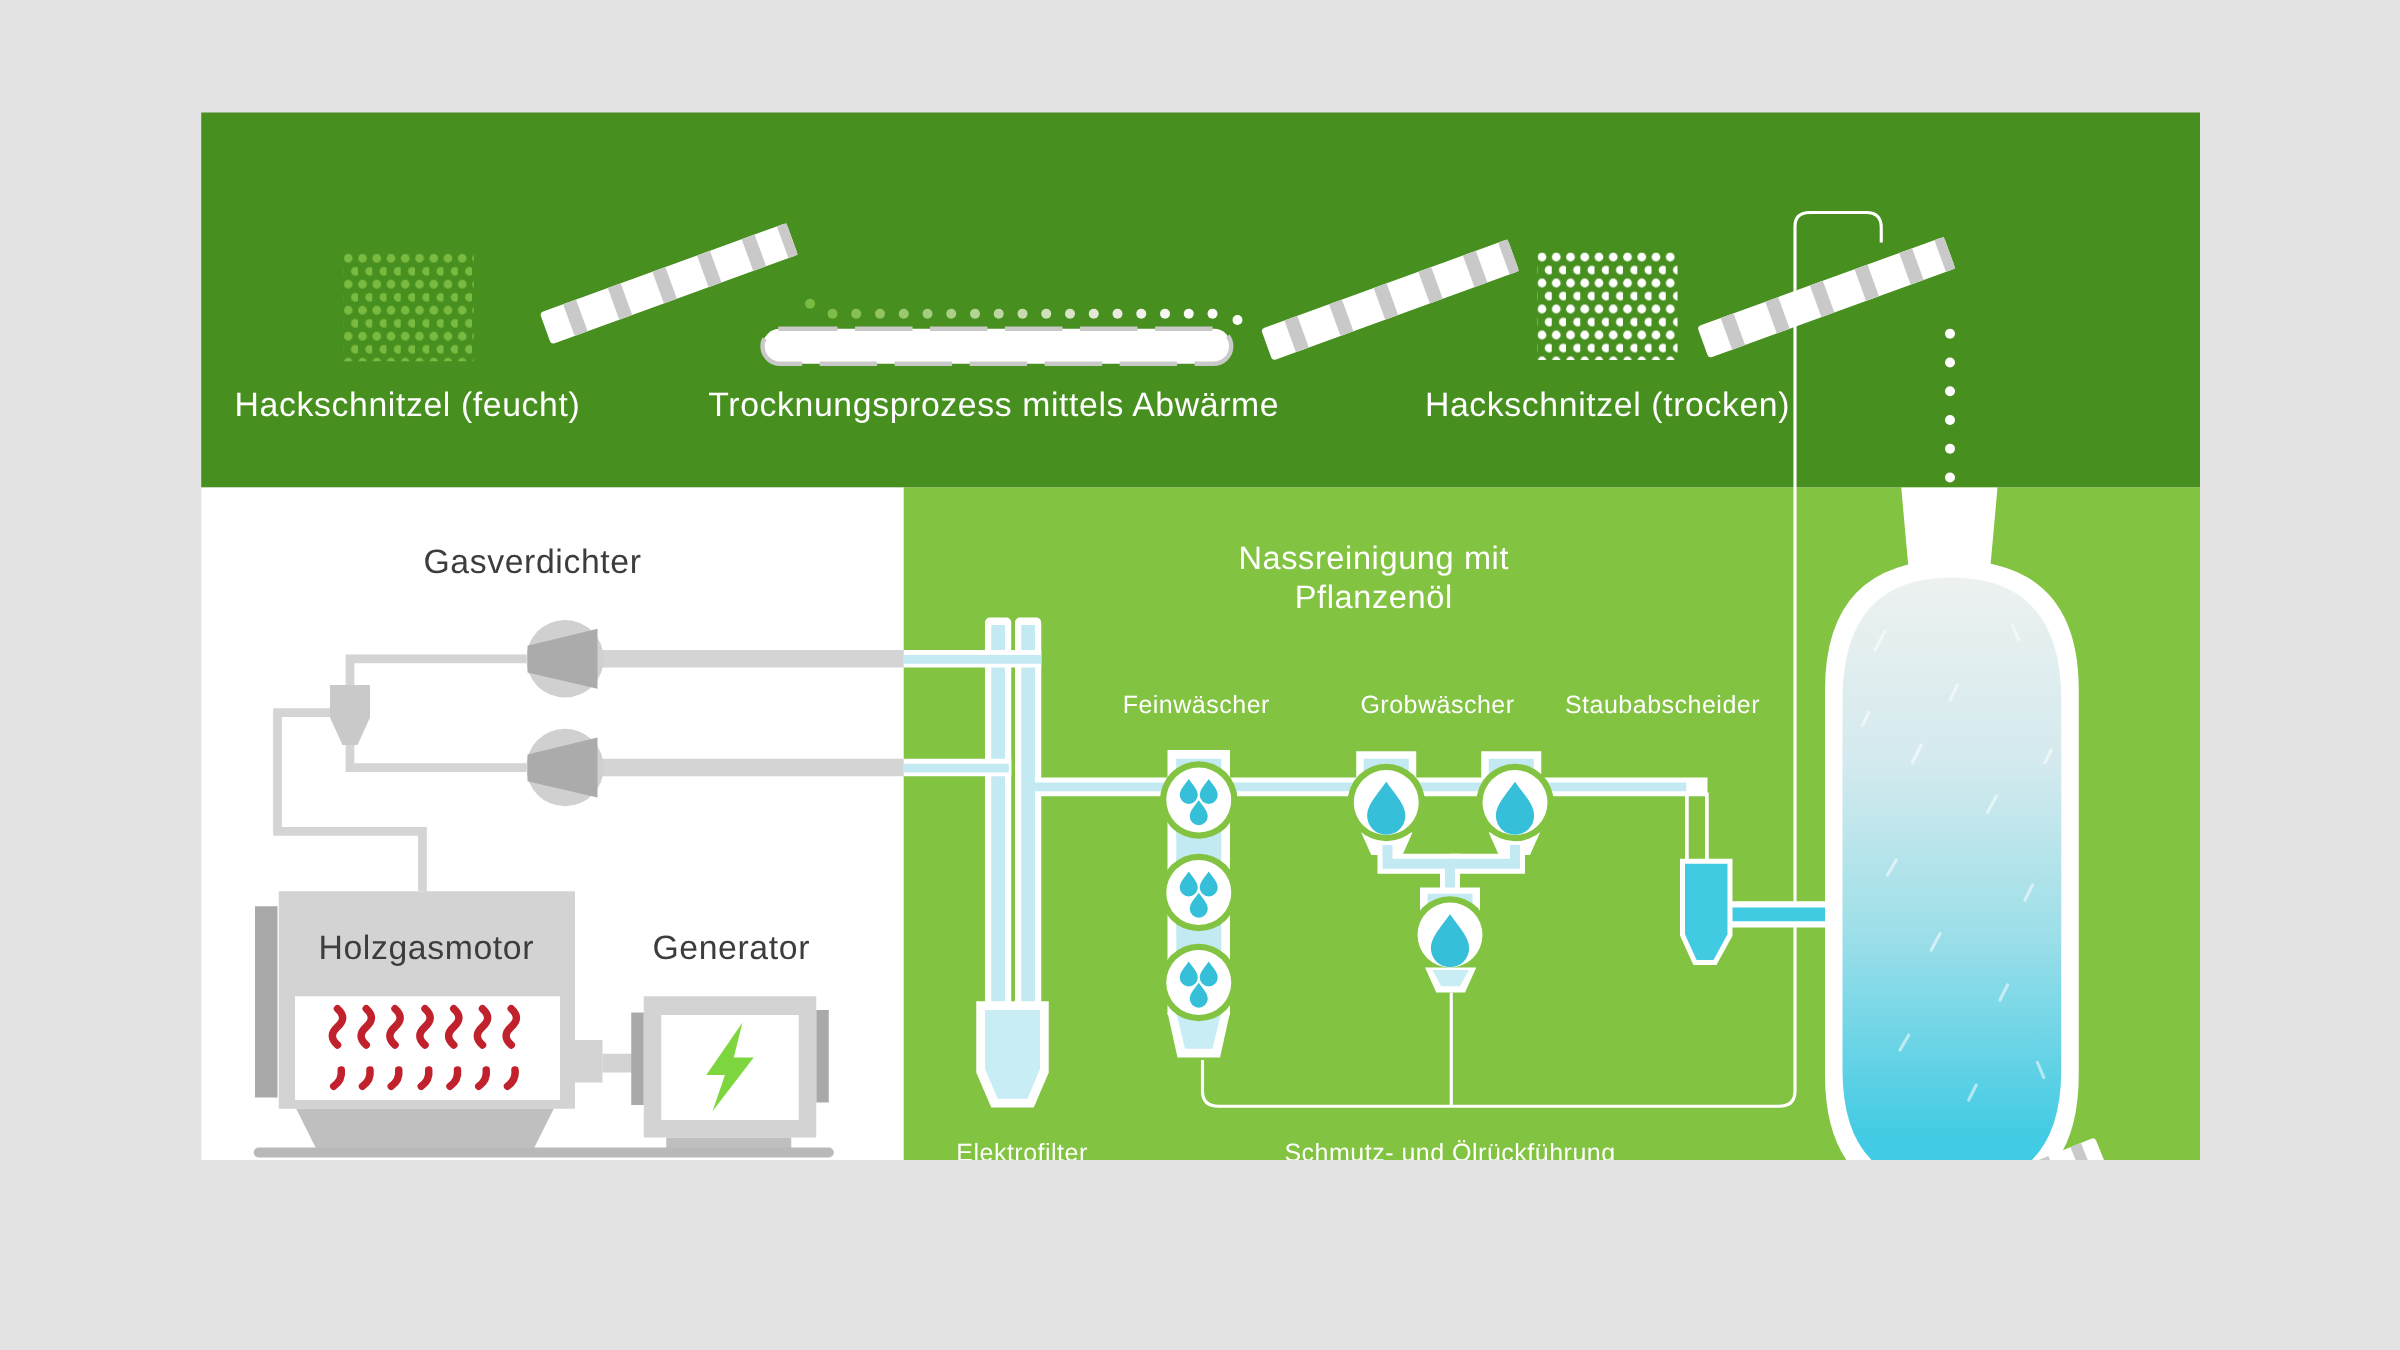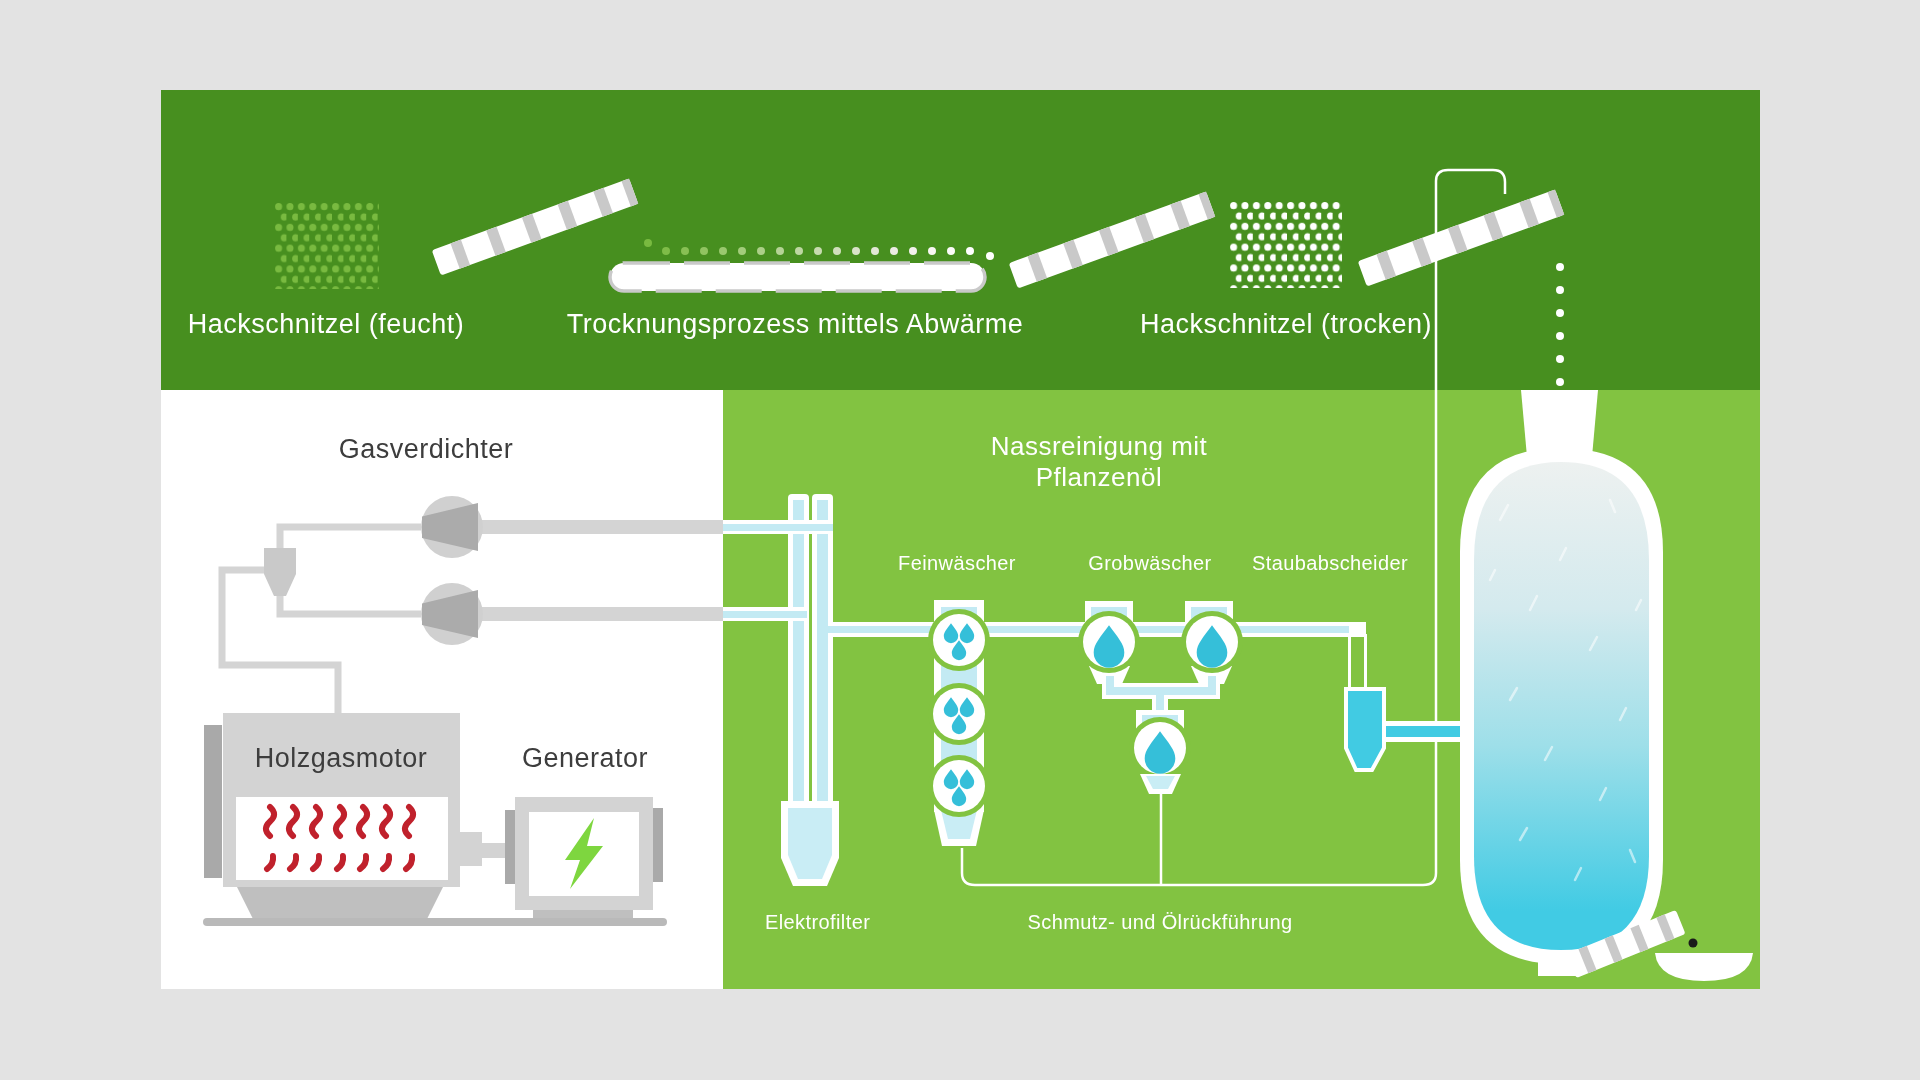--- a/index.html
+++ b/index.html
@@ -1,16 +1,16 @@
 <!DOCTYPE html>
 <html style="--background: #e3e3e3; --band-dark-green: #478f1f; --band-light-green: #82c341; --chip-dot-green: #79ba40; --pipe-gray: #d4d4d4; --machine-gray: #d3d3d3; --machine-gray-dark: #a9a9a9; --machine-gray-base: #bfbfbf; --compressor-cone-gray: #ababab; --belt-stripe-gray: #c9c9c9; --text-dark: #3d3d3d; --flame-red: #c0212c; --bolt-green: #7ed63f; --pipe-cyan: #c3eaf3; --funnel-cyan: #c9edf5; --droplet-teal: #35bfd9; --strong-cyan: #41cbe3; --vessel-liquid-top: #edf1f0; --vessel-liquid-mid: #9edfe9; --vessel-liquid-bottom: #41cbe4; --soot-black: #1a1a1a;"><head>
 <meta charset="utf-8">
 <style>
   html,body{margin:0;padding:0;background:var(--background,#e3e3e3);}
-  .stage{width:1920px;height:1080px;position:relative;overflow:hidden;}
+  .stage{width:1920px;height:928px;position:relative;overflow:hidden;}
   text{font-family:"Liberation Sans",sans-serif;}
   .mid{text-anchor:middle;}
   .t-big{font-size:27px;fill:#ffffff;letter-spacing:.5px;}
   .t-big-dark{font-size:27px;fill:var(--text-dark,#3d3d3d);letter-spacing:.5px;}
   .t-head{font-size:26px;fill:#ffffff;letter-spacing:.5px;}
   .t-small{font-size:20px;fill:#ffffff;letter-spacing:.4px;}
   .bg{fill:var(--background,#e3e3e3);}
   .band-dark{fill:var(--band-dark-green,#478f1f);}
   .band-light{fill:var(--band-light-green,#82c341);}
   .panel-white{fill:#ffffff;}

